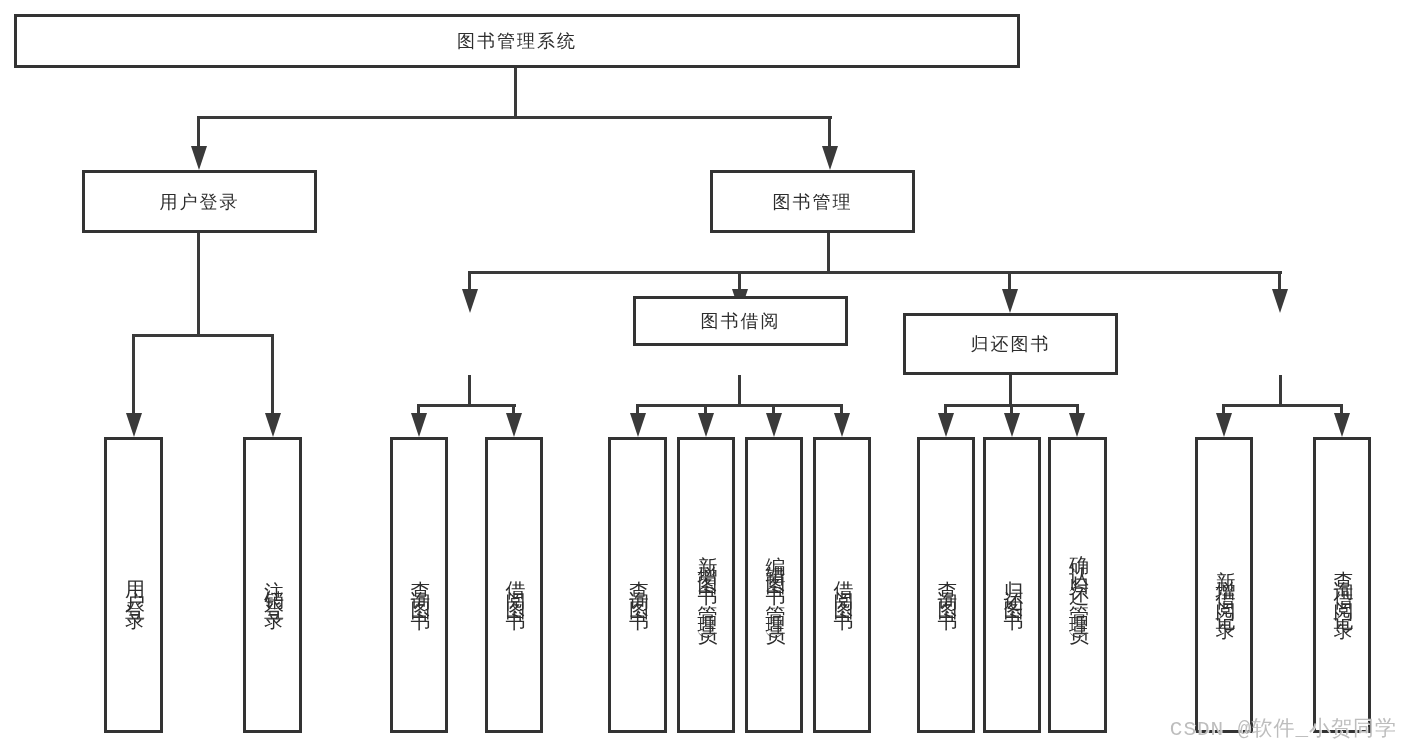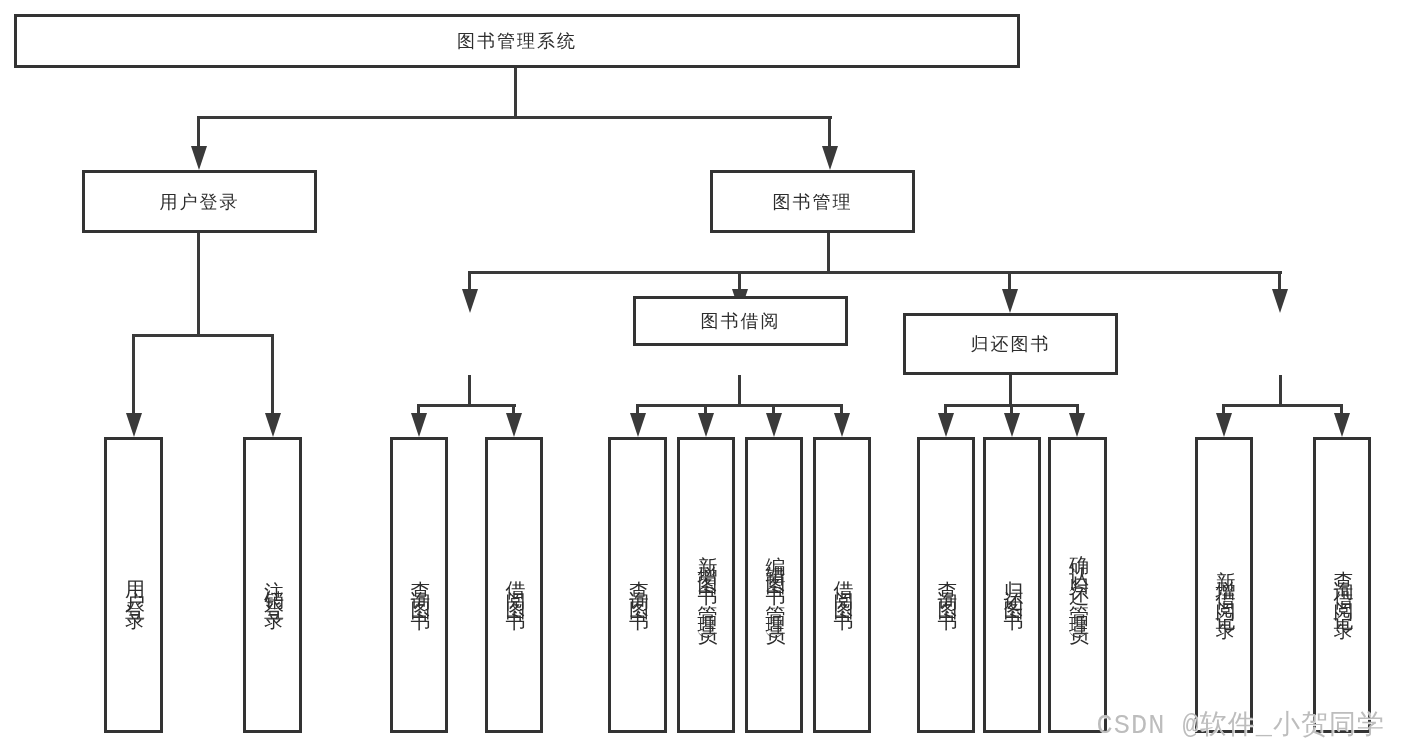--- a/index.html
+++ b/index.html
@@ -37,22 +37,22 @@
   }
   .line{position:absolute;background:var(--line);}
   .arrow{
     position:absolute;width:0;height:0;
     border-left:8px solid transparent;
     border-right:8px solid transparent;
     border-top:24px solid var(--line);
   }
   .watermark{
     position:absolute;
-    right:20px;bottom:5px;
-    font-size:27px;
+    right:8px;bottom:5px;
+    font-size:21px;
     color:var(--watermark);
     letter-spacing:1px;
     text-shadow:1px 1px 0 rgba(255,255,255,0.85);
     z-index:5;
   }
 </style>
 </head>
 <body>
 
 <div class="canvas">

